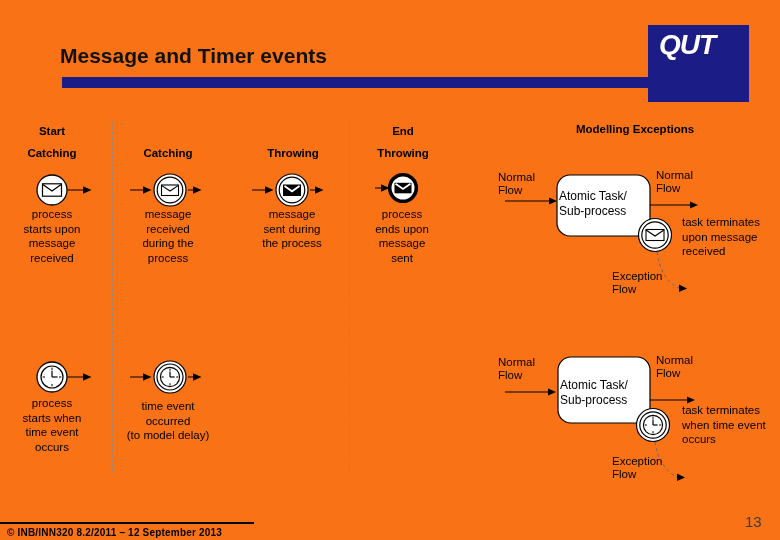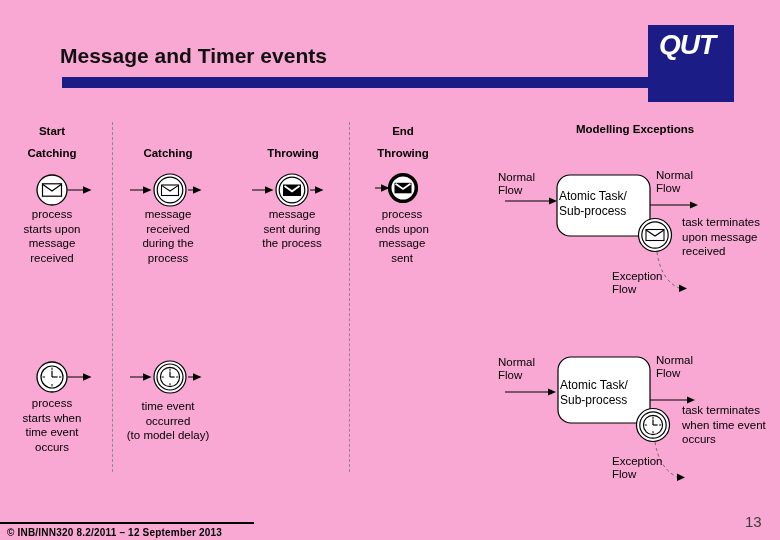--- a/index.html
+++ b/index.html
@@ -1,17 +1,17 @@
 <!DOCTYPE html>
 <html><head>
 <meta charset="utf-8">
 <style>
   html,body { margin:0; padding:0; background:#fff; }
   .slide {
-    position:relative; width:780px; height:540px; background:#f9a8d4;
+    position:relative; width:780px; height:540px; background:#f97316;
     font-family:"Liberation Sans", sans-serif; color:#000; overflow:hidden;
   }
   .abs { position:absolute; }
   .slide-title { font-size:21px; font-weight:bold; color:#111; white-space:nowrap; }
   .title-bar { background:#1c1c87; }
   .logo { background:#1c1c87; }
   .logo-text {
     position:absolute; left:11px; top:4px; color:#fff; font-weight:bold;
     font-style:italic; font-size:28px; letter-spacing:-1px;
   }
@@ -26,21 +26,21 @@
   .page-num { font-size:15px; color:#3c3c3c; }
   svg { display:block; }
 </style>
 </head>
 <body>
 
 <div class="slide">
 
   <div class="abs slide-title" style="left:60px; top:44px;">Message and Timer events</div>
   <div class="abs title-bar" style="left:62px; top:77px; width:590px; height:11px;"></div>
-  <div class="abs logo" style="left:648px; top:25px; width:86px; height:77px;">
+  <div class="abs logo" style="left:648px; top:25px; width:86px; height:77px;padding-left:15px;">
     <span class="logo-text">QUT</span>
   </div>
 
   <div class="abs colhead" style="left:10px;  top:125px; width:84px;">Start</div>
   <div class="abs colhead" style="left:361px; top:125px; width:84px;">End</div>
 
   <div class="abs colhead" style="left:10px;  top:147px; width:84px;">Catching</div>
   <div class="abs colhead" style="left:126px; top:147px; width:84px;">Catching</div>
   <div class="abs colhead" style="left:251px; top:147px; width:84px;">Throwing</div>
   <div class="abs colhead" style="left:361px; top:147px; width:84px;">Throwing</div>

